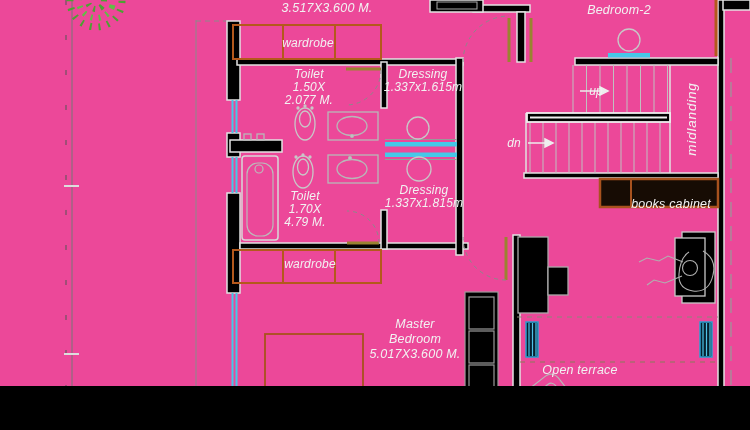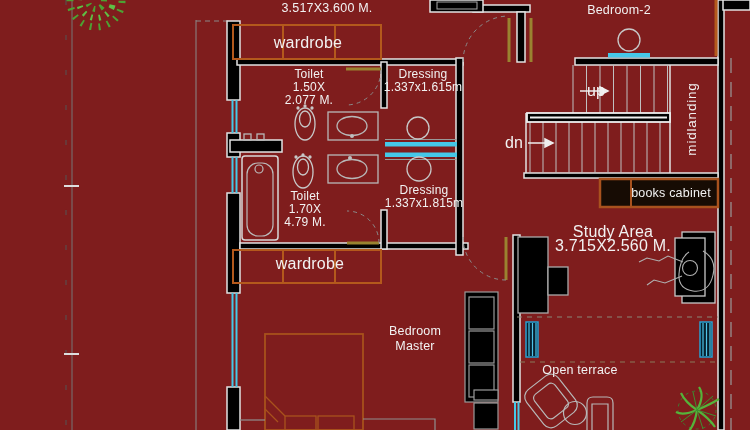--- a/index.html
+++ b/index.html
@@ -1,27 +1,27 @@
 <!DOCTYPE html>
 <html><head>
 <meta charset="utf-8">
 <style>
   html,body{margin:0;padding:0;background:#000;}
   .canvas{
-    position:relative;width:750px;height:430px;background:#7f1d1d;
-    overflow:hidden;font-family:"Liberation Sans",sans-serif;
+    position:relative;width:750px;height:386px;background:#ec4899;
+    overflow:hidden;font-family:"Liberation Sans",sans-serif;font-style:italic;
   }
   .canvas svg{position:absolute;left:0;top:0;}
   .lbl{
     position:absolute;color:#f2f2f2;transform:translate(-50%,-50%);
     font-size:12px;line-height:13px;text-align:center;white-space:nowrap;
     letter-spacing:.2px;
   }
   .lg{font-size:12.5px;line-height:15px;}
-  .md{font-size:16px;line-height:14px;}
+  .md{font-size:12px;line-height:14px;}
   .rot{transform:translate(-50%,-50%) rotate(-90deg);font-size:13.5px;letter-spacing:.8px;}
 </style>
 </head>
 <body>
 
 <div class="canvas">
 
   <svg width="750" height="430" viewBox="0 0 750 430">
 
     <g stroke-linecap="butt">
@@ -268,40 +268,37 @@
   </div>
 
   <div class="lbl lg" style="left:619px;top:10px">
     <div>Bedroom-2</div>
   </div>
 
   <div class="lbl md" style="left:596px;top:91px">up</div>
   <div class="lbl md" style="left:514px;top:143px">dn</div>
   <div class="lbl rot" style="left:691px;top:119px">midlanding</div>
 
-  <div class="lbl lg" style="left:671px;top:193px">books cabinet</div>
+  <div class="lbl lg" style="left:671px;top:204px">books cabinet</div>
 
   <div class="lbl" style="left:305px;top:209px">
     <div>Toilet</div>
     <div>1.70X</div>
     <div>4.79 M.</div>
   </div>
 
   <div class="lbl" style="left:424px;top:197px">
     <div>Dressing</div>
     <div>1.337x1.815m</div>
   </div>
 
   <div class="lbl md" style="left:310px;top:264px">wardrobe</div>
 
-  <div class="lbl md" style="left:613px;top:239px">
-    <div>Study Area</div>
-    <div>3.715X2.560 M.</div>
-  </div>
 
   <div class="lbl lg" style="left:415px;top:339px">
+    <div>Master</div>
     <div>Bedroom</div>
-    <div>Master</div>
+    <div>5.017X3.600 M.</div>
   </div>
 
   <div class="lbl lg" style="left:580px;top:370px">Open terrace</div>
 
 </div>
 
 </body></html>

